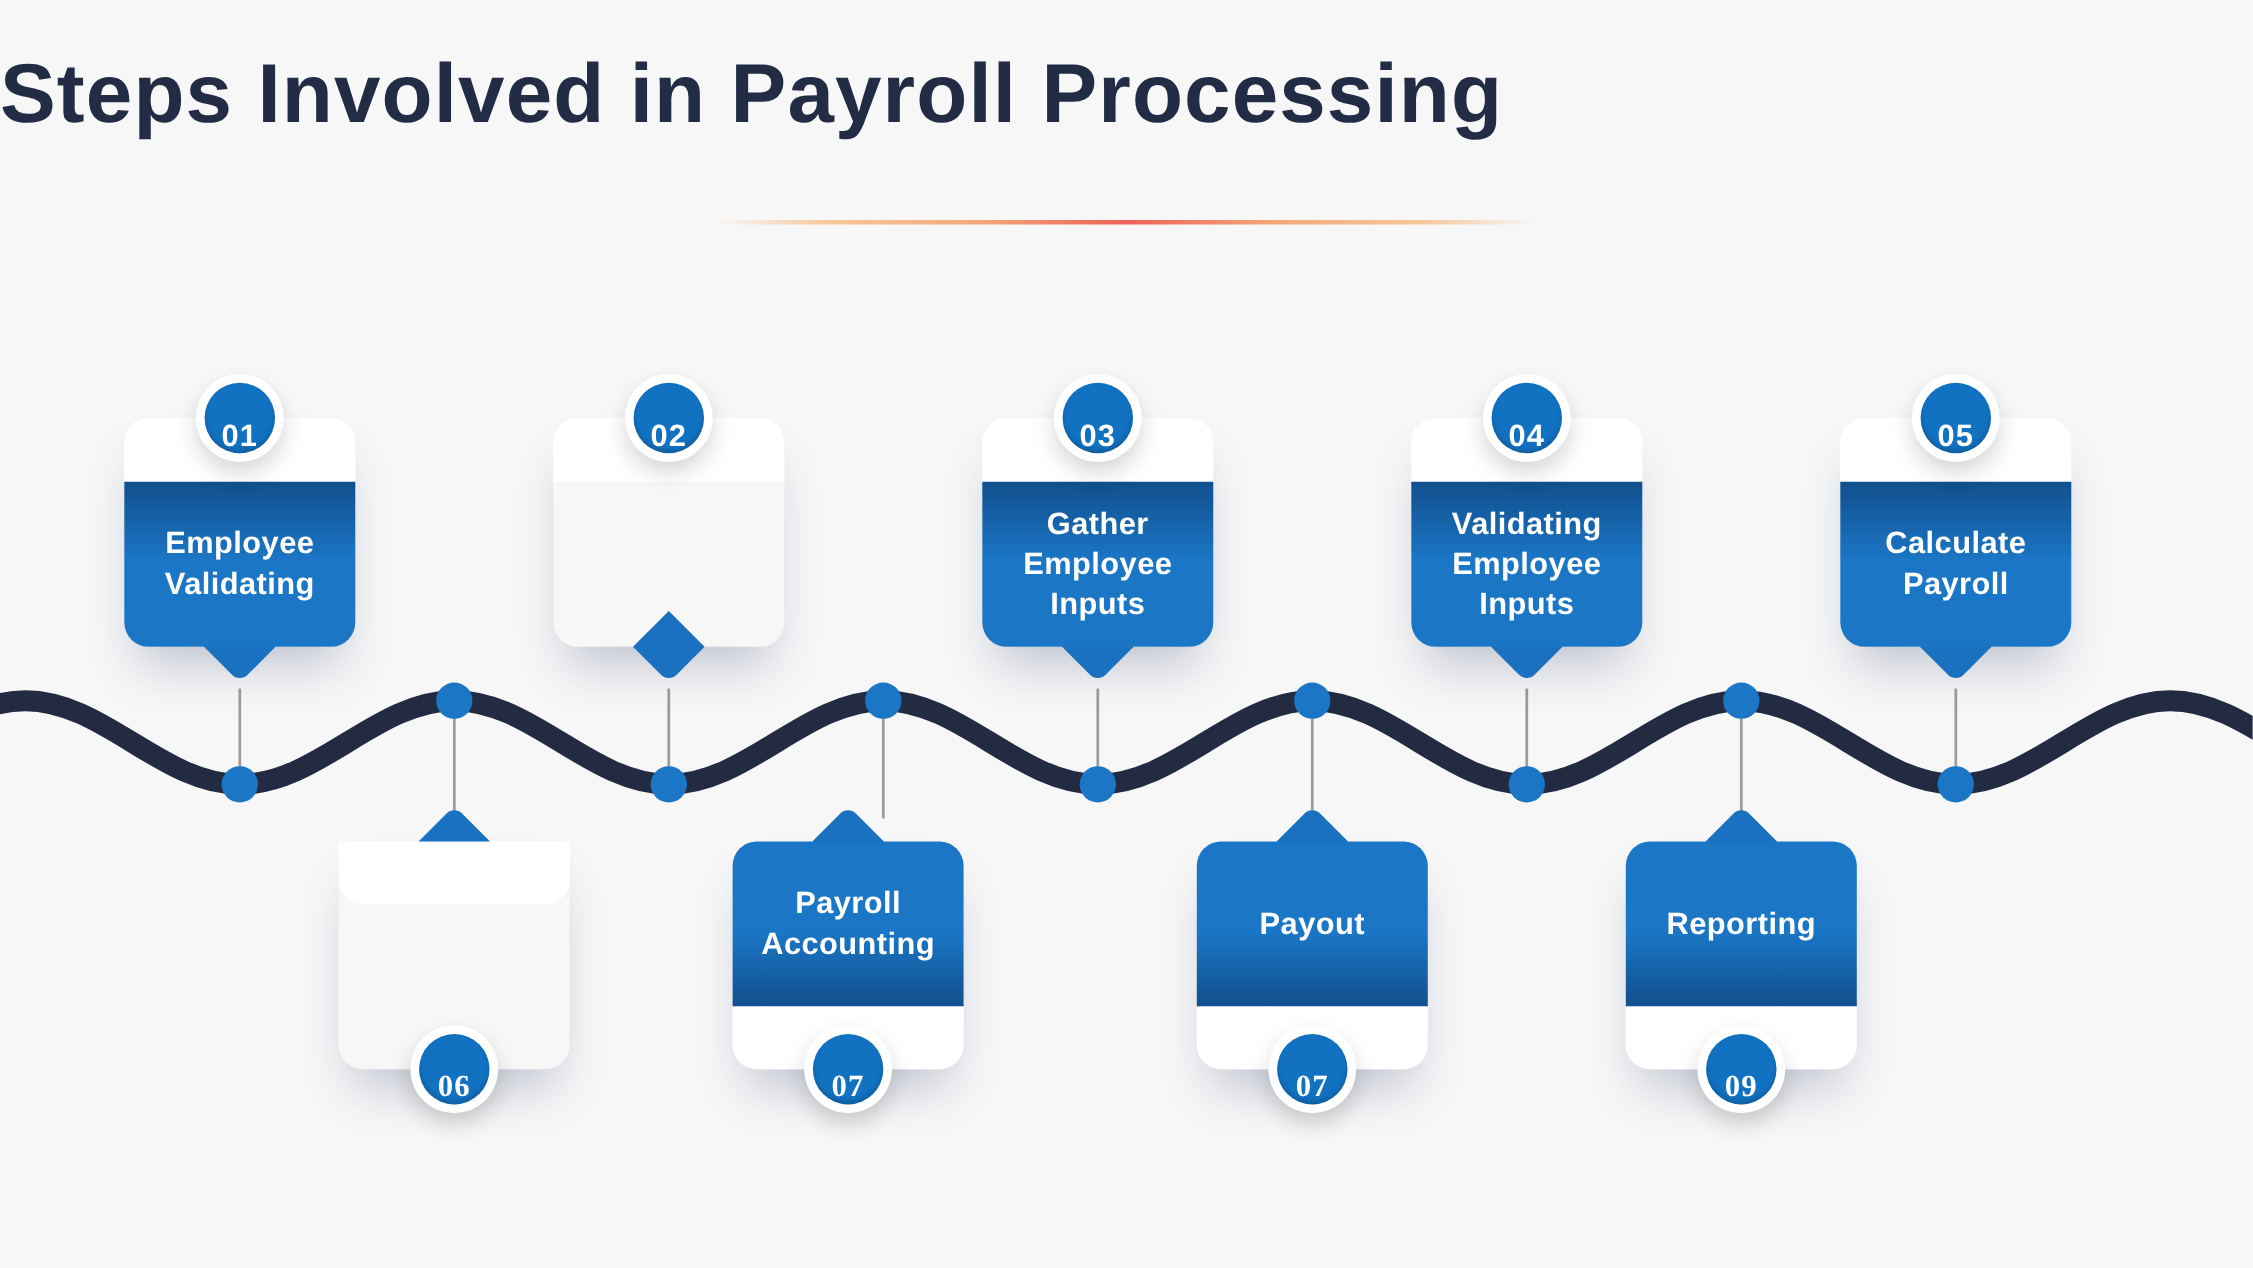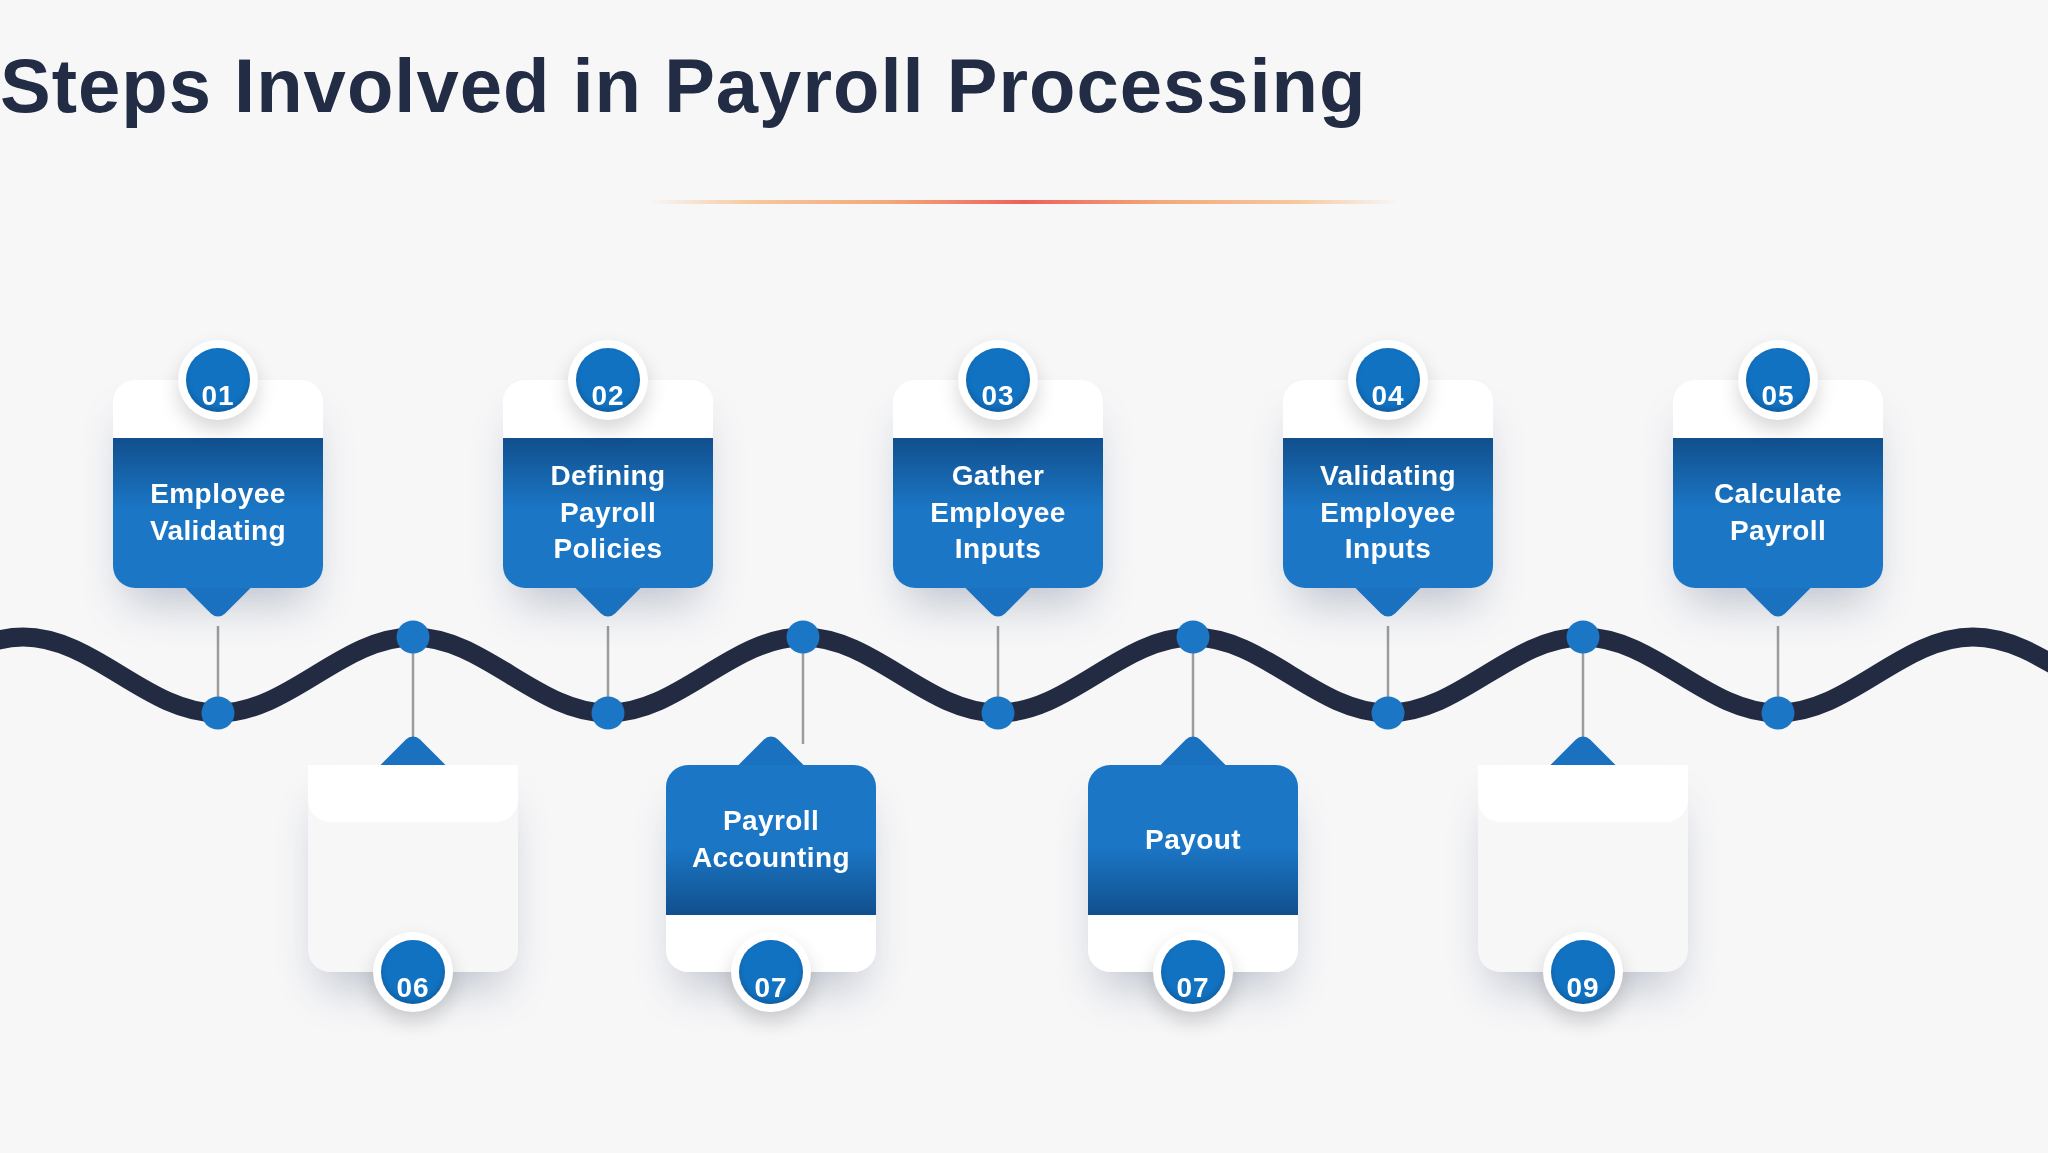--- a/index.html
+++ b/index.html
@@ -103,21 +103,21 @@
     left: 50%;
     margin-left: -40px;
     width: 80px; height: 80px;
     background: #ffffff;
     border-radius: 50%;
     box-shadow: 0 10px 20px rgba(0,0,0,0.16);
     display: flex; align-items: center; justify-content: center;
     z-index: 3;
   }
   .card.top .badge    { top: -40px; }
-  .card.bottom .badge { bottom: -40px; }
+  .card.bottom .badge { bottom: -40px; font-family: Liberation Serif, serif; }
   .badge-inner {
     width: 64px; height: 64px;
     background: #1272c2;
     border-radius: 50%;
     display: flex; align-items: flex-end; justify-content: center;
     box-shadow: inset 0 -3px 5px rgba(0,0,0,0.18);
   }
   .badge-number {
     color: #ffffff;
     font-size: 28px;
@@ -183,23 +183,20 @@
     <div class="badge">
       <div class="badge-inner">
         <span class="badge-number">01</span>
       </div>
     </div>
   </div>
 
   <div class="card top" style="left:503px">
     <div class="pointer"></div>
     <div class="band white-band"></div>
-    <div class="band blue-band">
-      <span class="step-label">Defining Payroll Policies</span>
-    </div>
     <div class="badge">
       <div class="badge-inner">
         <span class="badge-number">02</span>
       </div>
     </div>
   </div>
 
   <div class="card top" style="left:893px">
     <div class="pointer"></div>
     <div class="band white-band"></div>
@@ -270,20 +267,23 @@
     <div class="band white-band"></div>
     <div class="badge">
       <div class="badge-inner">
         <span class="badge-number">07</span>
       </div>
     </div>
   </div>
 
   <div class="card bottom" style="left:1478px">
     <div class="pointer"></div>
+    <div class="band blue-band">
+      <span class="step-label">Reporting</span>
+    </div>
     <div class="band white-band"></div>
     <div class="badge">
       <div class="badge-inner">
         <span class="badge-number">09</span>
       </div>
     </div>
   </div>
 
 </div>
 

